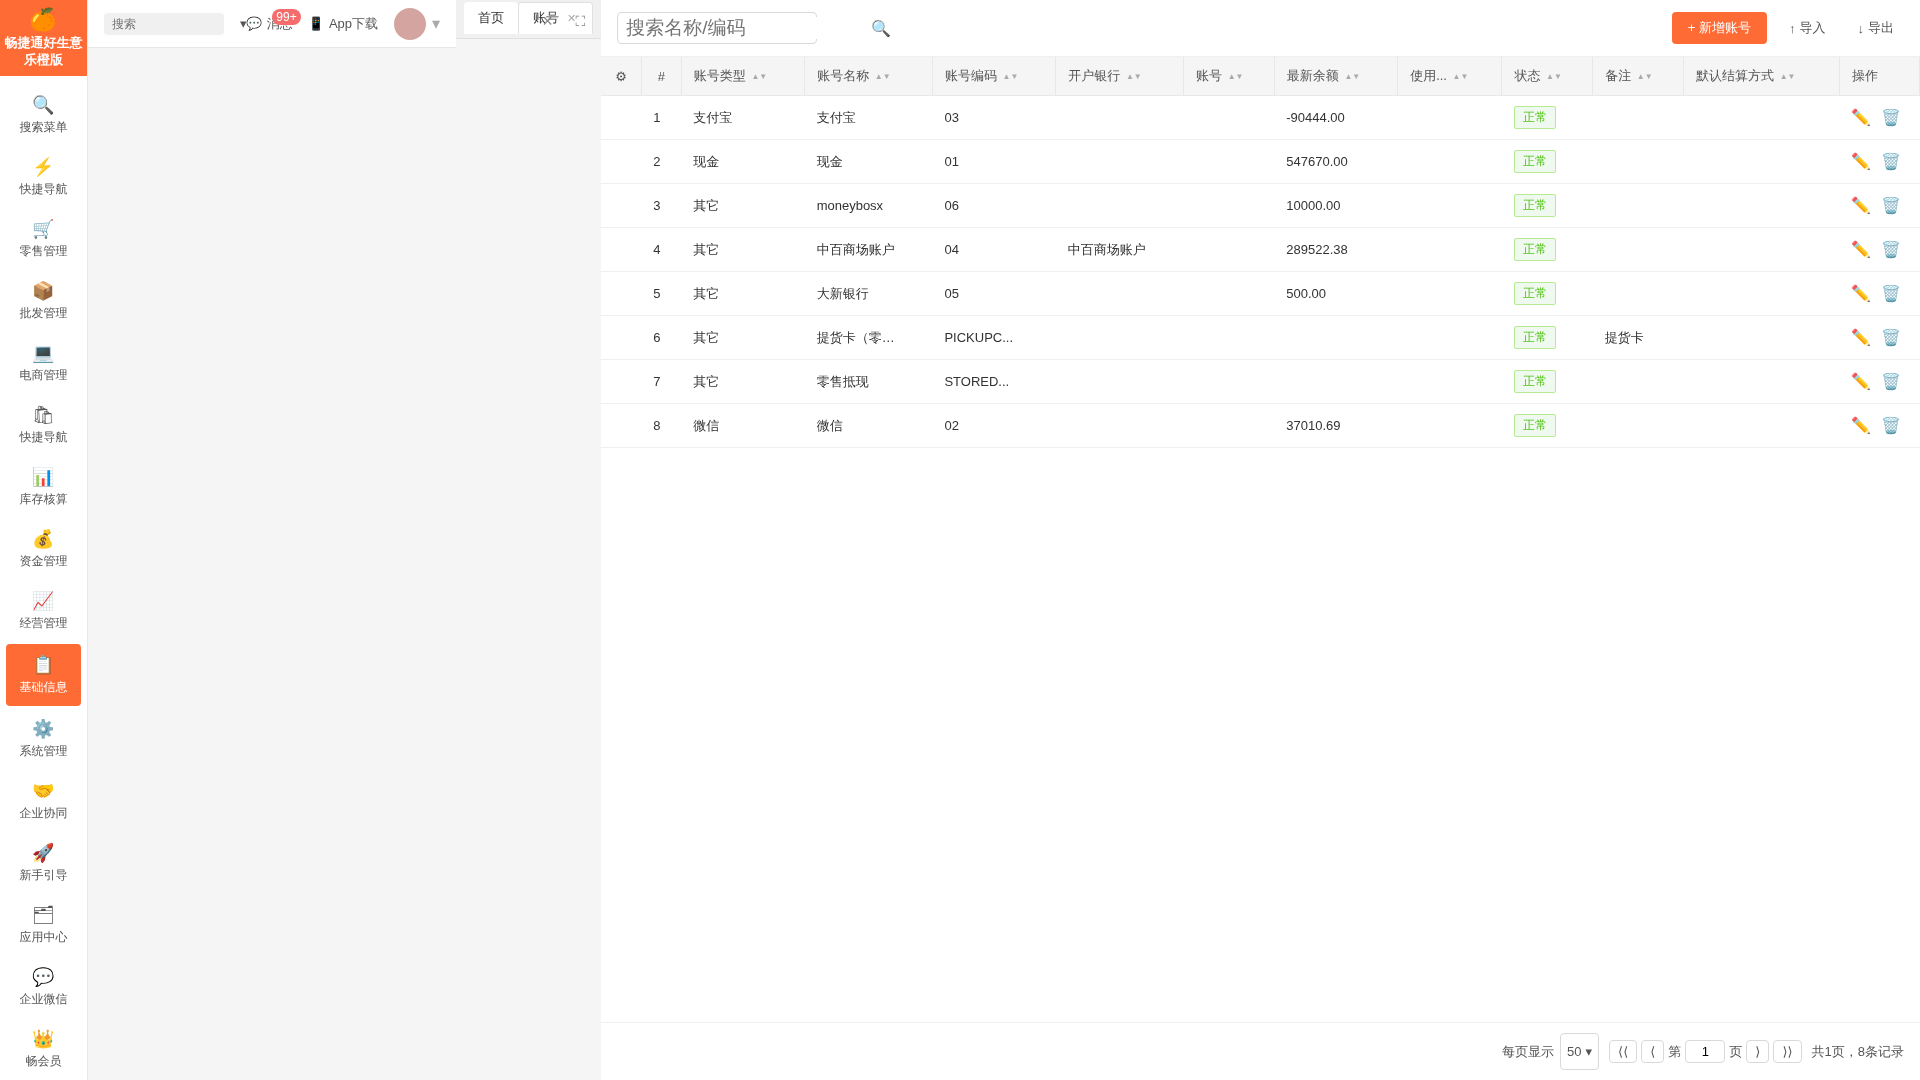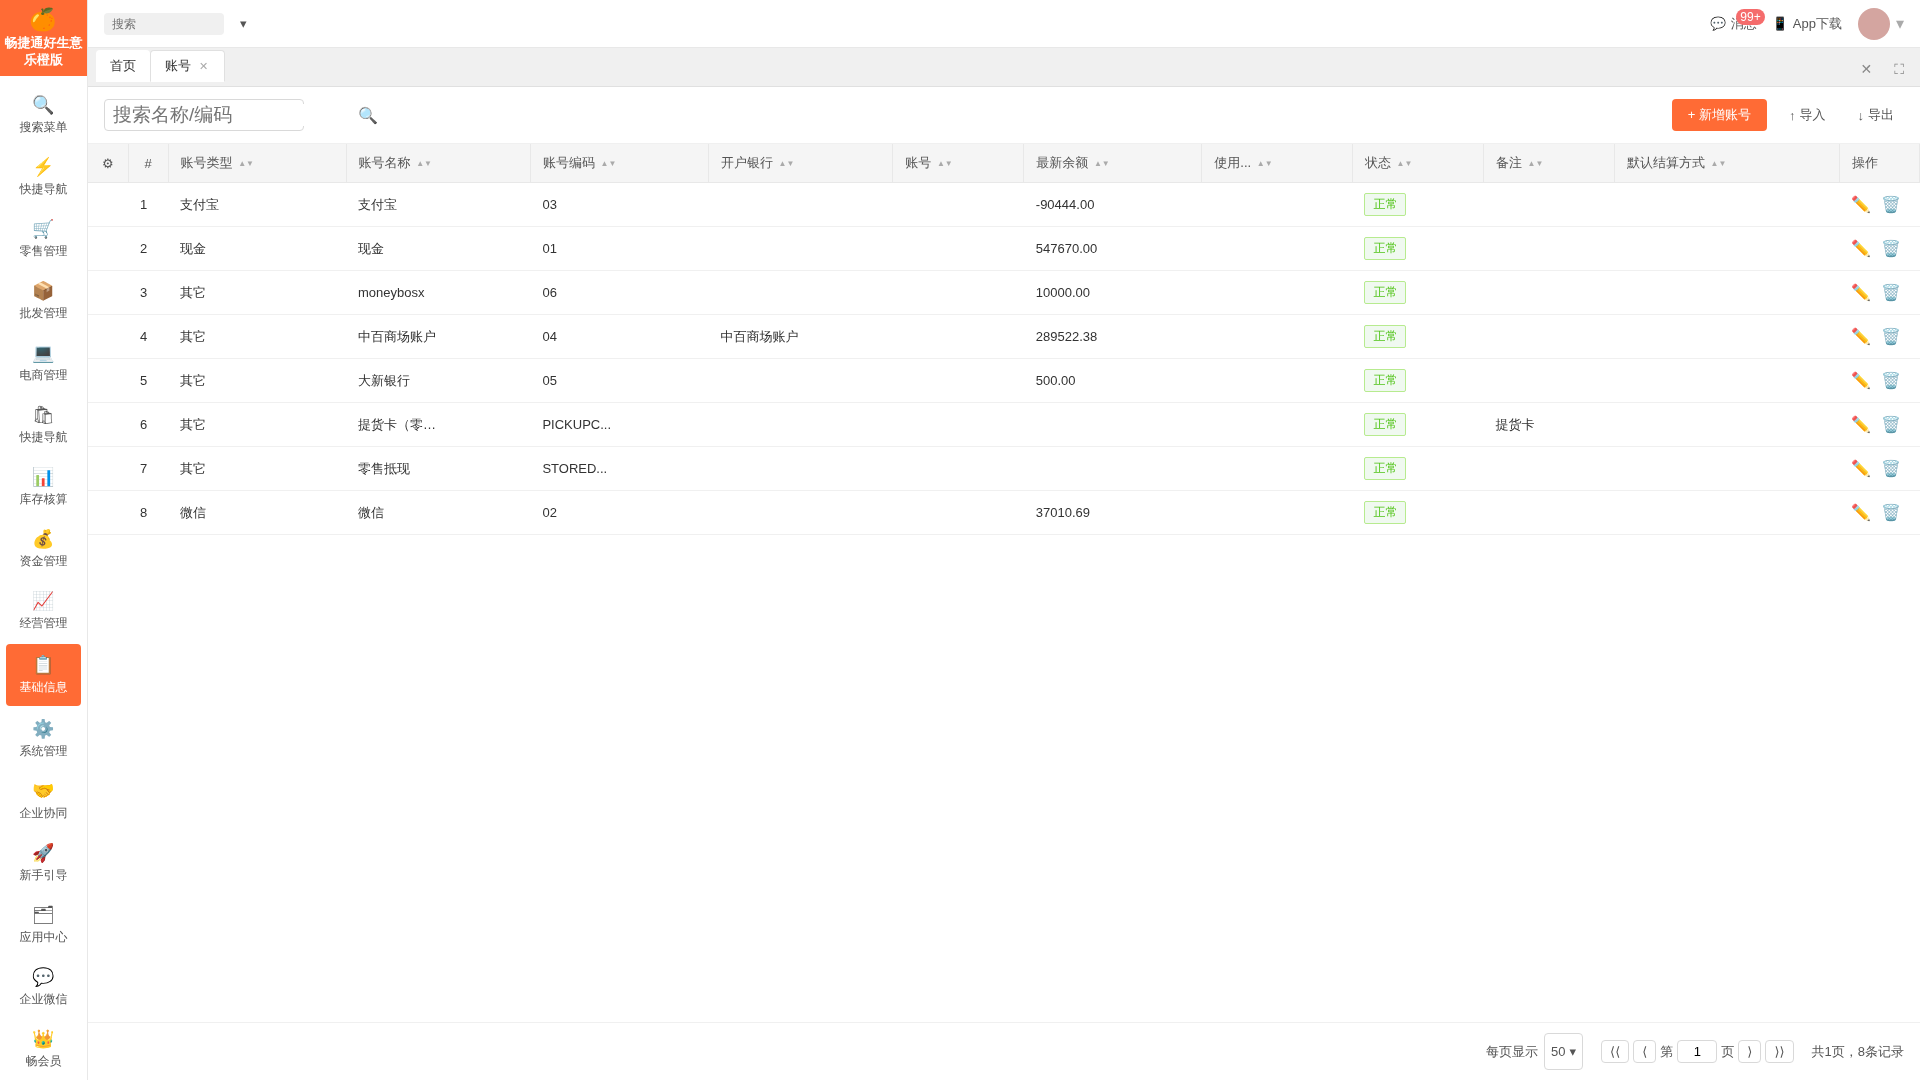--- a/index.html
+++ b/index.html
@@ -51,21 +51,20 @@
       color: #555;
       min-height: 50px;
     }
     .sidebar-item.active { background: #ff6b35; color: #fff; border-radius: 4px; margin: 2px 6px; }
     .sidebar-item .icon { font-size: 18px; margin-bottom: 3px; }
 
     
     .main-content {
       flex: 1;
       display: flex;
-      flex-direction: column;
       height: 1080px;
       overflow: hidden;
     }
 
     
     .top-header {
       height: 48px;
       background: #fff;
       border-bottom: 1px solid #e8e8e8;
       display: flex;
@@ -309,21 +308,21 @@
       font-size: 16px;
     }
 
     
     .pagination {
       display: flex;
       align-items: center;
       justify-content: flex-end;
       padding: 10px 16px;
       border-top: 1px solid #f0f0f0;
-      gap: 18px;
+      gap: 10px;
       font-size: 13px;
       color: #555;
       flex-shrink: 0;
     }
     .page-size-select {
       display: flex;
       align-items: center;
       gap: 6px;
     }
     .select-box {

